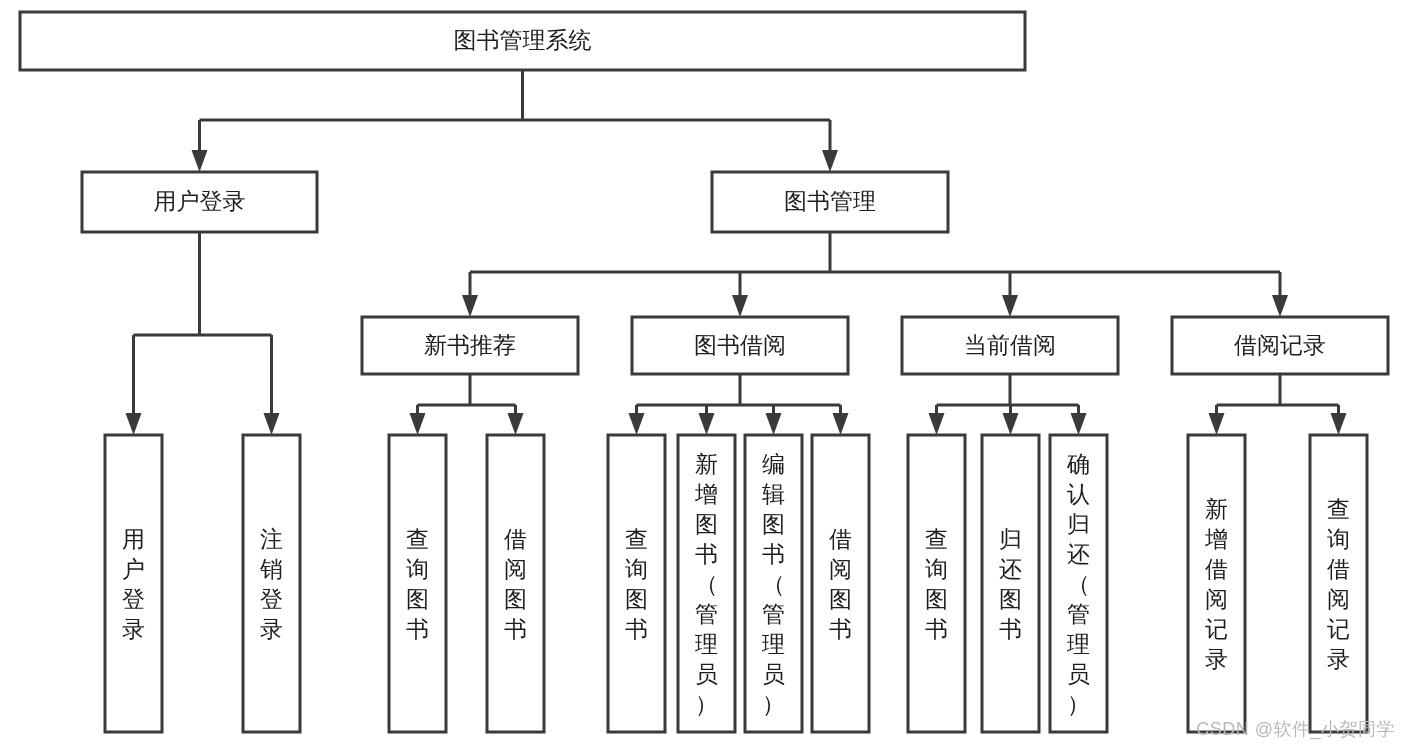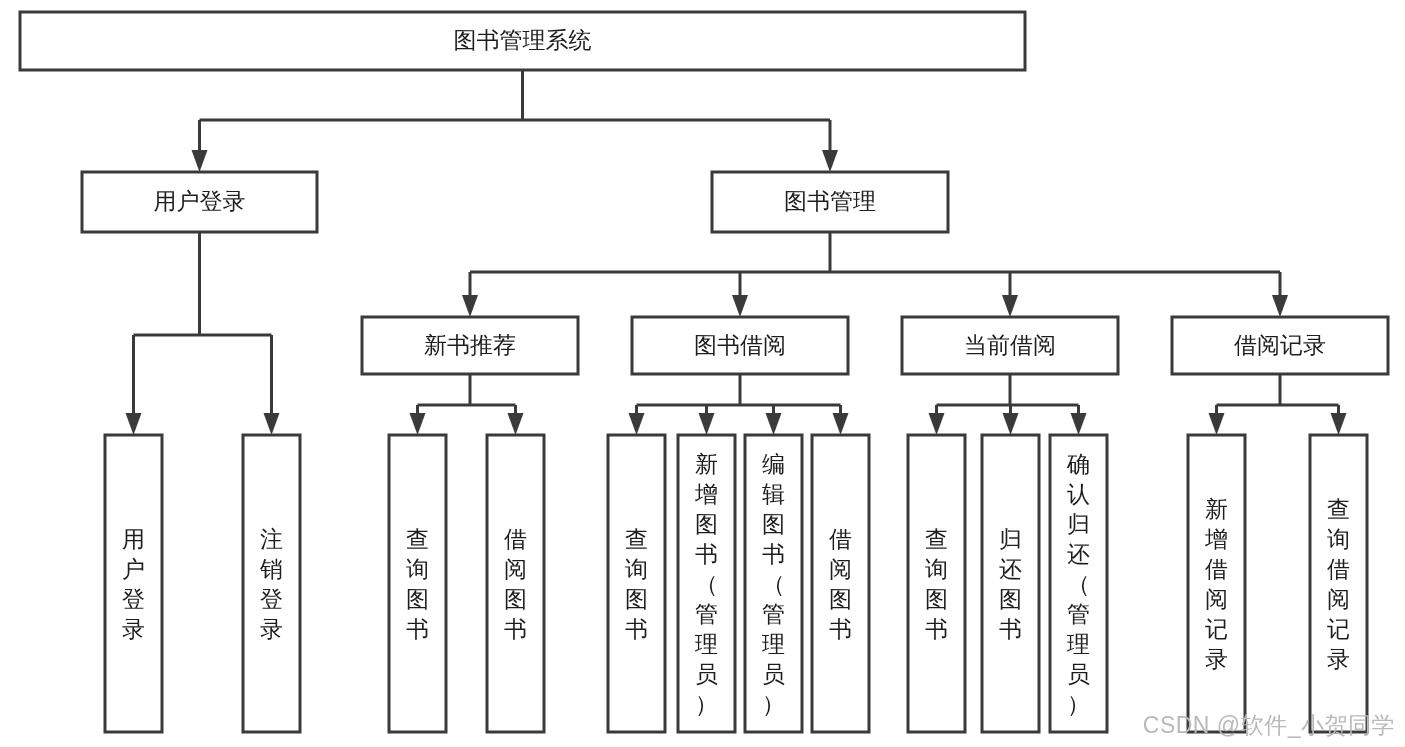--- a/index.html
+++ b/index.html
@@ -54,21 +54,21 @@
     font-family: "Liberation Sans", "DejaVu Sans", sans-serif;
     font-size: 23px;
     fill: #1d1d1d;
     text-anchor: middle;
   }
   .watermark-text {
     position: absolute;
     right: 10px;
     bottom: 6px;
     font-family: "Liberation Sans", "DejaVu Sans", sans-serif;
-    font-size: 23px;
+    font-size: 18px;
     color: #b9b9b9;
     letter-spacing: 0.5px;
     white-space: nowrap;
     user-select: none;
   }
 </style>
 </head>
 <body>
 
 <div id="diagram-root">

